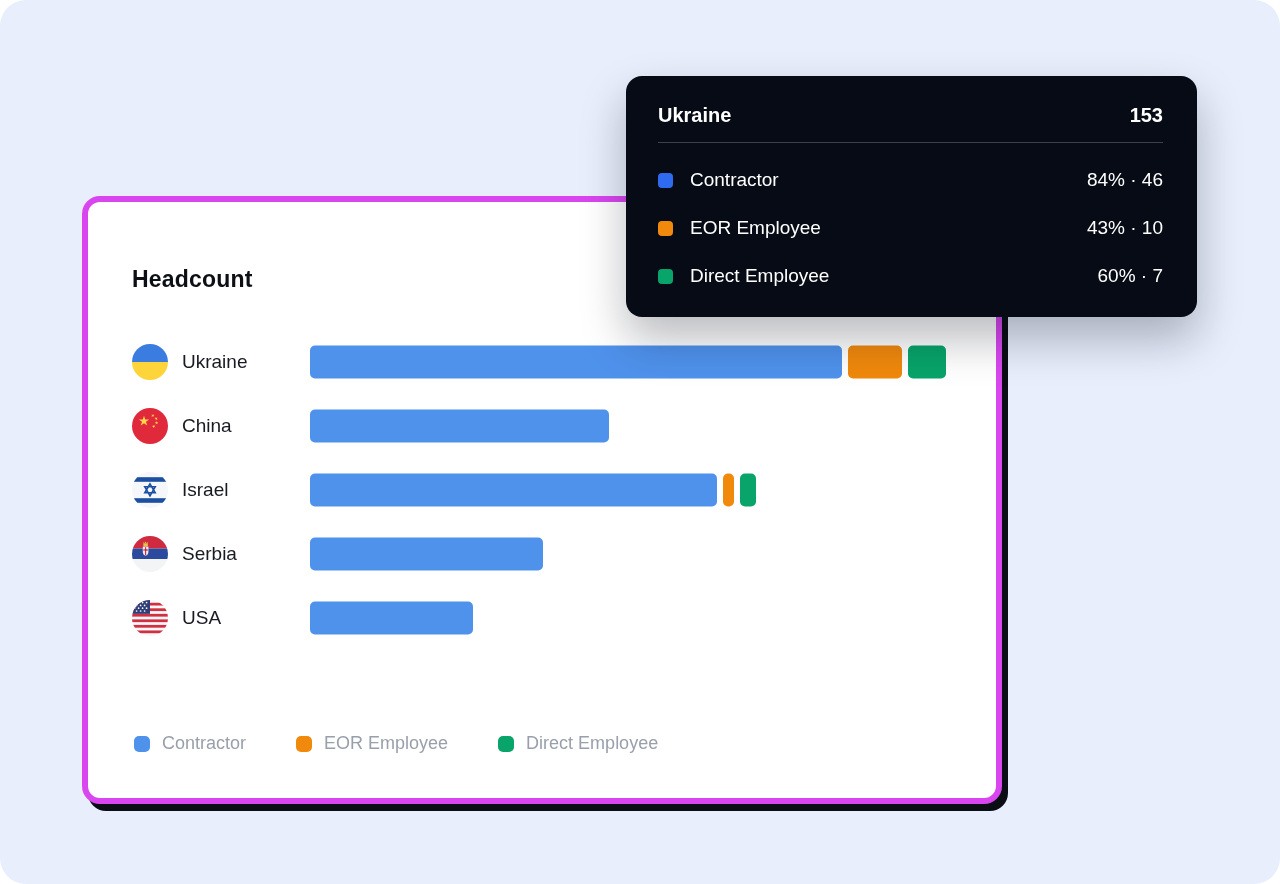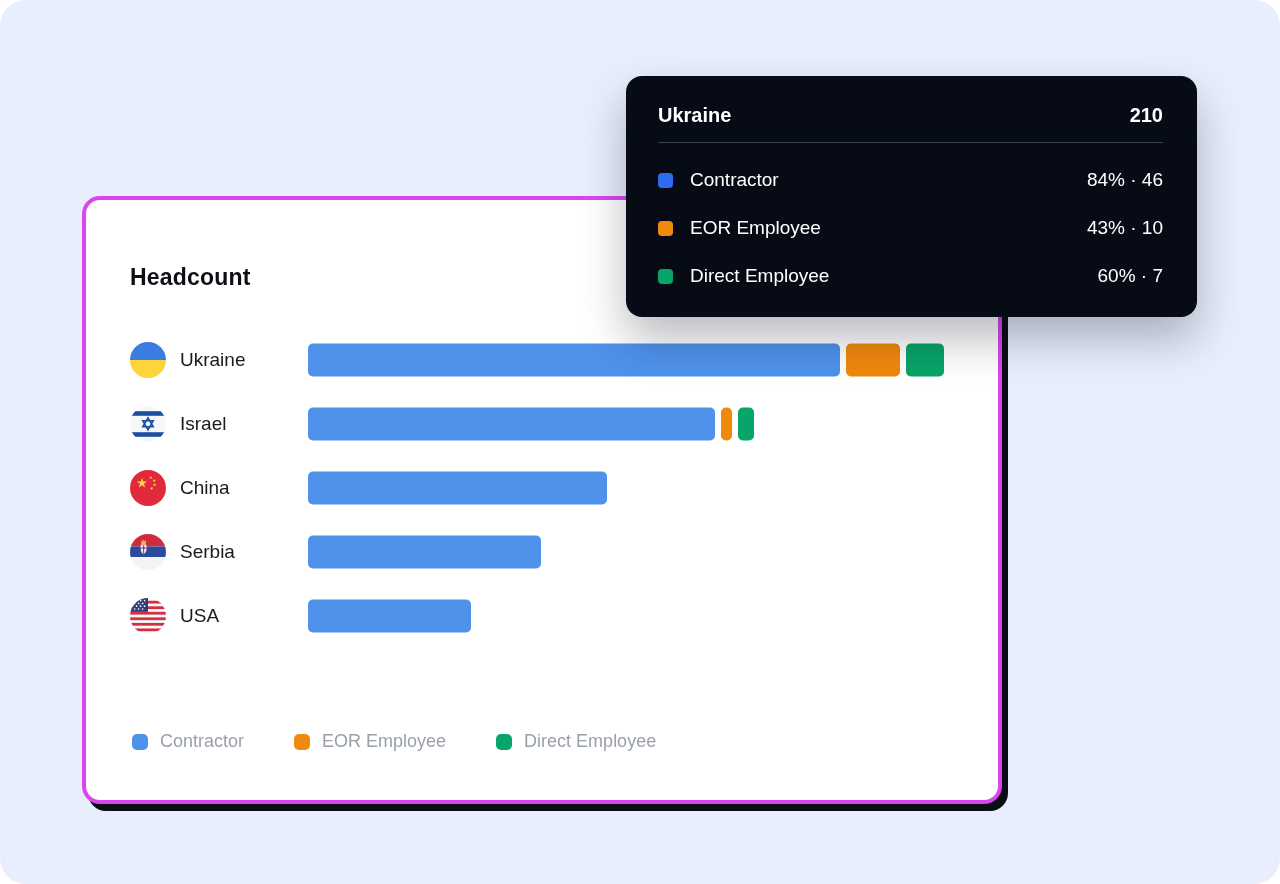--- a/index.html
+++ b/index.html
@@ -7,21 +7,21 @@
   body {
     width:1280px; height:884px; position:relative; background:#ffffff;
     font-family:"Liberation Sans","DejaVu Sans",sans-serif;
     -webkit-font-smoothing:antialiased;
   }
   .panel { position:absolute; inset:0; border-radius:26px; overflow:hidden; }
 
   
   .card {
     position:absolute; left:82px; top:196px; width:920px; height:608px;
-    background:#ffffff; border:4px solid #d946ef; border-radius:18px;
+    background:#ffffff; border:6px solid #d946ef; border-radius:18px;
     box-shadow:6px 7px 0 #0a0d14;
   }
   .card-title {
     position:absolute; left:44px; top:64px;
     font-size:23px; line-height:27px; font-weight:700; color:#0c0f14;
     letter-spacing:.2px;
   }
   .rows { position:absolute; left:0; right:0; top:128px; }
   .row { position:relative; height:64px; }
   .flag { position:absolute; left:44px; top:14px; width:36px; height:36px; }
@@ -88,62 +88,62 @@
           <div class="seg" style="background-color: rgb(240, 137, 12); width: 54px;"></div>
           <div class="seg" style="background-color: rgb(8, 164, 106); width: 38px;"></div>
         </div>
       </div>
 
 
       <div class="row">
         <span class="flag">
           <svg width="36" height="36" viewBox="0 0 36 36">
               <defs>
-                <clipPath id="cIL">
-                  <circle cx="18" cy="18" r="18"></circle>
-                </clipPath>
-              </defs>
-              <g clip-path="url(#cIL)">
-                <rect width="36" height="36" fill="#f5f7fa"></rect>
-                <rect y="5.2" width="36" height="4.6" fill="#1d4fa1"></rect>
-                <rect y="26.2" width="36" height="4.6" fill="#1d4fa1"></rect>
-                <path d="M18 11.8 L23.2 20.8 H12.8 Z M18 23.8 L12.8 14.8 H23.2 Z" fill="none" stroke="#1d4fa1" stroke-width="1.6" stroke-linejoin="miter"></path>
-              </g>
-            </svg>
-        </span>
-        <span class="country">Israel</span>
-        <div class="bars">
-          <div class="seg" style="background-color: rgb(79, 146, 236); width: 407px;"></div>
-          <div class="seg" style="background-color: rgb(240, 137, 12); width: 11px;"></div>
-          <div class="seg" style="background-color: rgb(8, 164, 106); width: 16px;"></div>
-        </div>
-      </div>
-
-      <div class="row">
-        <span class="flag">
-          <svg width="36" height="36" viewBox="0 0 36 36">
-              <defs>
                 <clipPath id="cCN">
                   <circle cx="18" cy="18" r="18"></circle>
                 </clipPath>
               </defs>
               <g clip-path="url(#cCN)">
                 <rect width="36" height="36" fill="#e02a3b"></rect>
                 <path transform="translate(12,13.2) scale(5.4)" d="M0,-1 L0.2245,-0.309 L0.9511,-0.309 L0.3633,0.1181 L0.5878,0.809 L0,0.382 L-0.5878,0.809 L-0.3633,0.1181 L-0.9511,-0.309 L-0.2245,-0.309 Z" fill="#ffd64a"></path>
                 <path transform="translate(20.8,7.6) scale(1.8) rotate(22)" d="M0,-1 L0.2245,-0.309 L0.9511,-0.309 L0.3633,0.1181 L0.5878,0.809 L0,0.382 L-0.5878,0.809 L-0.3633,0.1181 L-0.9511,-0.309 L-0.2245,-0.309 Z" fill="#ffd64a"></path>
                 <path transform="translate(24.2,10.6) scale(1.8) rotate(45)" d="M0,-1 L0.2245,-0.309 L0.9511,-0.309 L0.3633,0.1181 L0.5878,0.809 L0,0.382 L-0.5878,0.809 L-0.3633,0.1181 L-0.9511,-0.309 L-0.2245,-0.309 Z" fill="#ffd64a"></path>
                 <path transform="translate(24.6,14.9) scale(1.8) rotate(70)" d="M0,-1 L0.2245,-0.309 L0.9511,-0.309 L0.3633,0.1181 L0.5878,0.809 L0,0.382 L-0.5878,0.809 L-0.3633,0.1181 L-0.9511,-0.309 L-0.2245,-0.309 Z" fill="#ffd64a"></path>
                 <path transform="translate(21.7,18.5) scale(1.8) rotate(40)" d="M0,-1 L0.2245,-0.309 L0.9511,-0.309 L0.3633,0.1181 L0.5878,0.809 L0,0.382 L-0.5878,0.809 L-0.3633,0.1181 L-0.9511,-0.309 L-0.2245,-0.309 Z" fill="#ffd64a"></path>
               </g>
             </svg>
         </span>
         <span class="country">China</span>
         <div class="bars">
           <div class="seg" style="background-color: rgb(79, 146, 236); width: 299px;"></div>
 
+        </div>
+      </div>
+
+      <div class="row">
+        <span class="flag">
+          <svg width="36" height="36" viewBox="0 0 36 36">
+              <defs>
+                <clipPath id="cIL">
+                  <circle cx="18" cy="18" r="18"></circle>
+                </clipPath>
+              </defs>
+              <g clip-path="url(#cIL)">
+                <rect width="36" height="36" fill="#f5f7fa"></rect>
+                <rect y="5.2" width="36" height="4.6" fill="#1d4fa1"></rect>
+                <rect y="26.2" width="36" height="4.6" fill="#1d4fa1"></rect>
+                <path d="M18 11.8 L23.2 20.8 H12.8 Z M18 23.8 L12.8 14.8 H23.2 Z" fill="none" stroke="#1d4fa1" stroke-width="1.6" stroke-linejoin="miter"></path>
+              </g>
+            </svg>
+        </span>
+        <span class="country">Israel</span>
+        <div class="bars">
+          <div class="seg" style="background-color: rgb(79, 146, 236); width: 407px;"></div>
+          <div class="seg" style="background-color: rgb(240, 137, 12); width: 11px;"></div>
+          <div class="seg" style="background-color: rgb(8, 164, 106); width: 16px;"></div>
         </div>
       </div>
 
       <div class="row">
         <span class="flag">
           <svg width="36" height="36" viewBox="0 0 36 36">
               <defs>
                 <clipPath id="cRS">
                   <circle cx="18" cy="18" r="18"></circle>
                 </clipPath>
@@ -228,21 +228,21 @@
       <div class="legend-item">
         <span class="sq" style="background-color: rgb(8, 164, 106);"></span>
         <span class="legend-label">Direct Employee</span>
       </div>
     </div>
   </div>
 
   <div class="tooltip">
     <div class="tt-head">
       <span>Ukraine</span>
-      <span>210</span>
+      <span>153</span>
     </div>
     <div class="tt-divider"></div>
     <div class="tt-rows">
       <div class="tt-row">
         <span class="tt-sq" style="background-color: rgb(46, 107, 240);"></span>
         <span class="tt-label">Contractor</span>
         <span class="tt-val">84% · 46</span>
       </div>
       <div class="tt-row">
         <span class="tt-sq" style="background-color: rgb(240, 137, 12);"></span>

